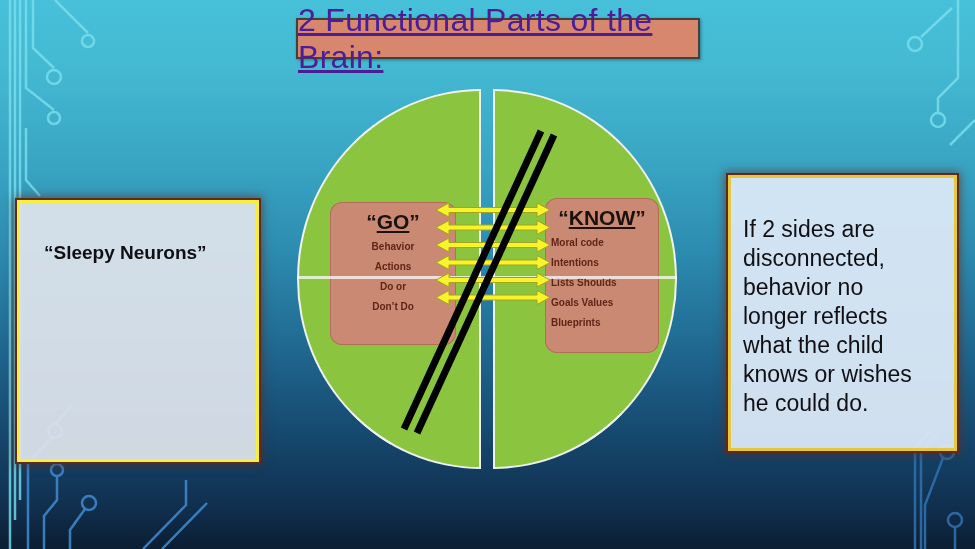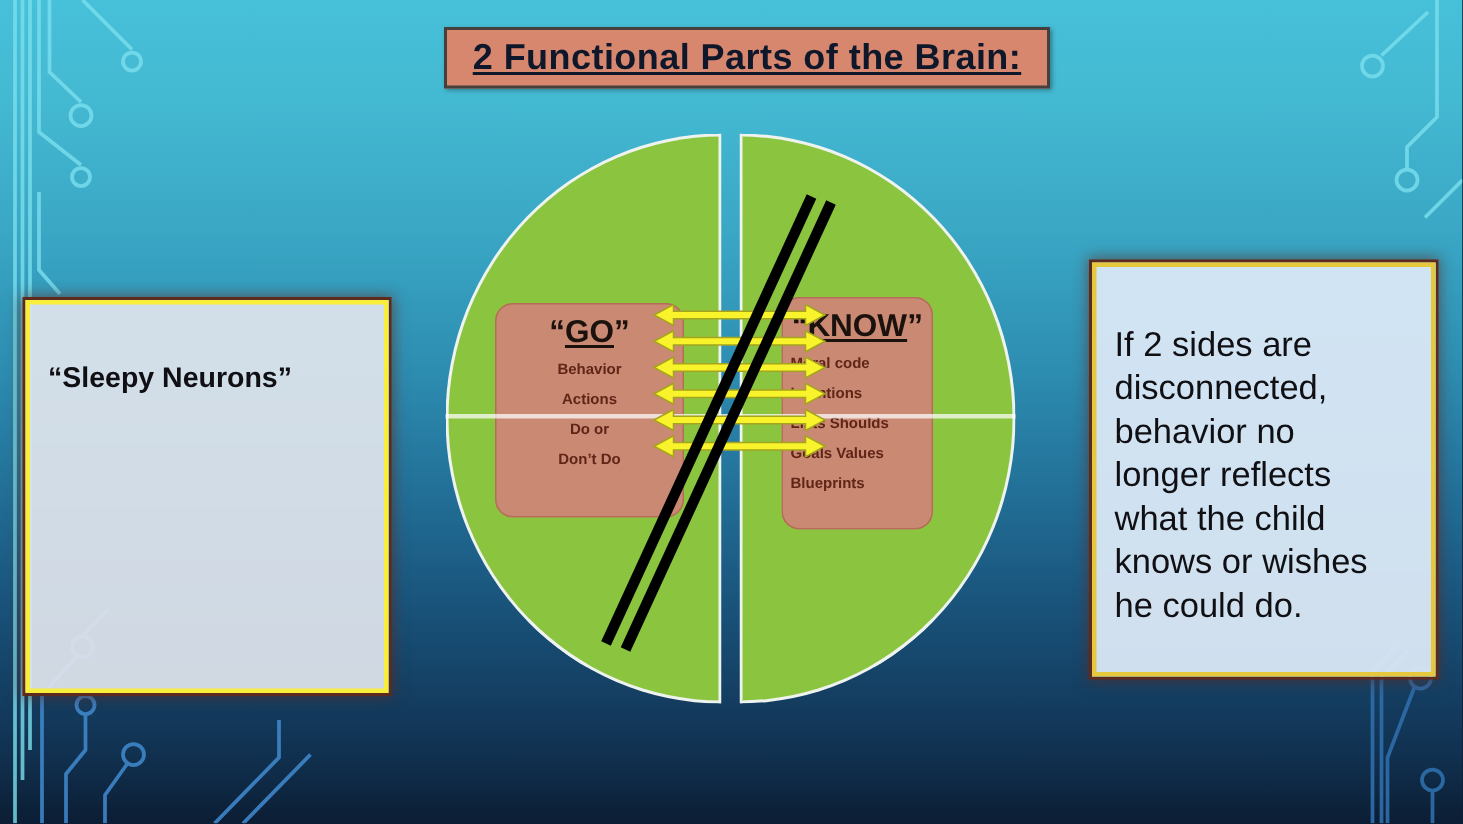--- a/index.html
+++ b/index.html
@@ -16,21 +16,21 @@
   .circuit-bl{stroke:#3f86c9;opacity:.9;}
   .circuit-br{stroke:#2e6ba6;opacity:.95;}
 
   .banner{
     position:absolute;left:296px;top:18px;width:400px;height:37px;
     background:#d8876f;border:2px solid #45403c;
     display:flex;align-items:center;justify-content:center;
     box-shadow:1px 1px 3px rgba(0,0,0,.35);
   }
   .banner .t{
-    font-size:24px;font-weight:bold;color:#0f172a;
+    font-size:32px;font-weight:normal;color:#4c1d95;
     text-decoration:underline;letter-spacing:.3px;
   }
 
   .half{
     position:absolute;top:89px;height:380px;background:#8bc43e;
     border:2px solid #eef3f0;box-sizing:border-box;
   }
   .half.left{left:297px;width:184px;border-radius:184px 0 0 184px / 190px 0 0 190px;}
   .half.right{left:493px;width:184px;border-radius:0 184px 184px 0 / 0 190px 190px 0;}
 
@@ -46,36 +46,36 @@
   }
   .gkbox .hd{
     font-weight:bold;color:#1b120d;font-size:21px;padding-top:8px;
   }
   .gkbox .hd u{text-decoration:underline;}
   .gkbox .bd{
     white-space:pre-line;font-size:10px;line-height:20px;
     font-weight:bold;padding-top:3px;
   }
   .go{left:330px;top:202px;width:126px;height:143px;}
-  .know{left:521px;top:198px;width:101px;height:155px;}
+  .know{left:545px;top:198px;width:114px;height:155px;}
   .know .bd{text-align:left;padding-left:6px;}
 
   .yarrow{fill:#f8f32b;stroke:#a4a41e;stroke-width:1px;}
   .slash{stroke:#000;stroke-width:7px;}
 
   .note{
     position:absolute;box-sizing:border-box;color:#101014;
     white-space:pre-line;
   }
   .note.leftn{
     left:17px;top:200px;width:242px;height:262px;
     background:rgba(223,228,236,.93);
     border:3px solid #f7ef3c;
     box-shadow:0 0 0 2px #5f2a1e, 0 0 9px 3px rgba(95,42,30,.65);
-    padding:10px 12px;font-size:22px;line-height:27px;
+    padding:10px 24px;font-size:22px;line-height:27px;
   }
   .note.leftn .nt{font-size:19px;font-weight:bold;line-height:25px;}
   .note.rightn{
     left:728px;top:175px;width:229px;height:276px;
     background:rgba(218,232,245,.95);
     border:3px solid #e5c83e;
     box-shadow:0 0 0 2px #5f2a1e, 0 0 9px 3px rgba(95,42,30,.65);
     padding:8px 12px;font-size:23px;line-height:29px;
   }
 </style>

